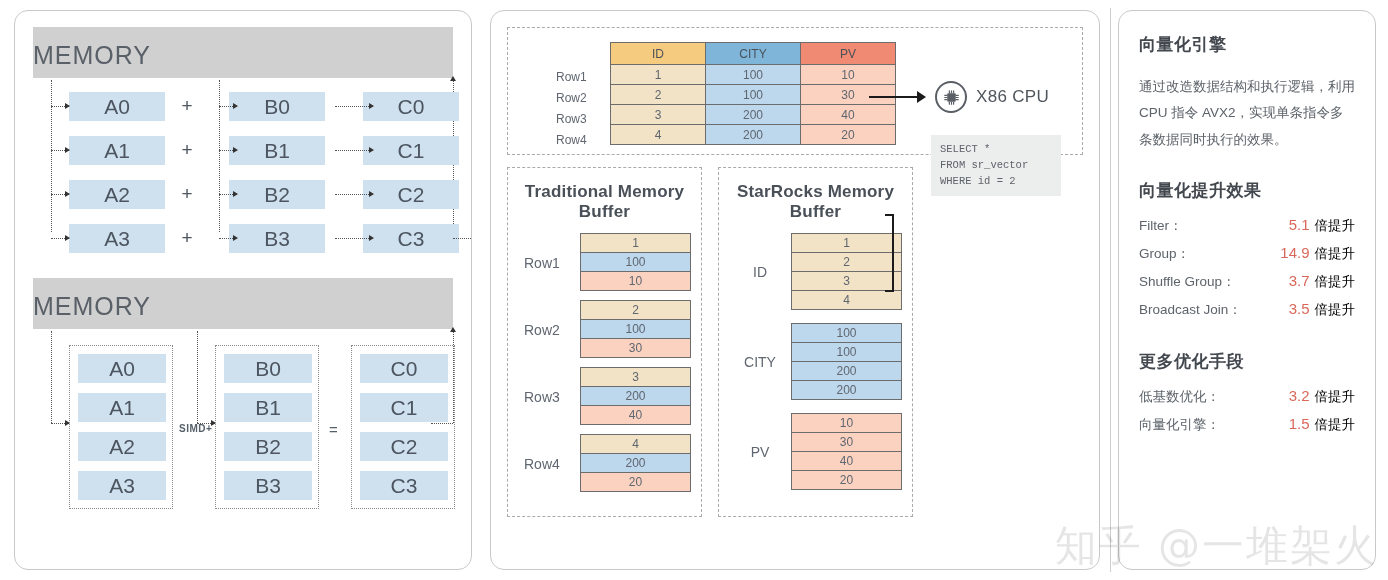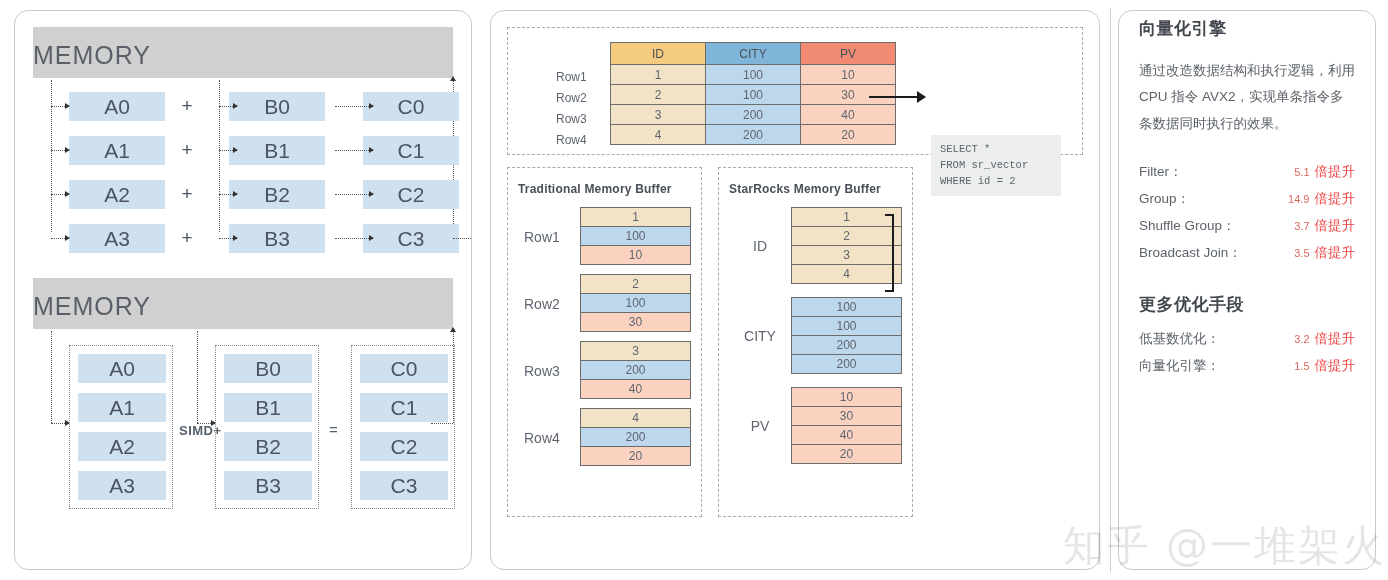--- a/index.html
+++ b/index.html
@@ -70,21 +70,21 @@
   .group {
     position: absolute; top: 14px;
     border: 1px dotted #8a8a8a;
     padding: 8px 8px;
     width: 104px;
   }
   .group .cell { width: 88px; margin: 0 0 10px 0; }
   .group .cell:last-child { margin-bottom: 0; }
   .simd {
     position: absolute;
-    font-size: 13px; font-weight: bold; color: #55606b;
+    font-size: 10px; font-weight: bold; color: #55606b;
     letter-spacing: .5px;
   }
   .eqsign {
     position: absolute; font-size: 15px; color: #55606b;
   }
 
   
   .col-mid { width: 630px; height: 580px; padding: 10px 10px 10px 10px; }
   .mid-card { width: 610px; height: 560px; padding: 16px; }
 
@@ -108,21 +108,21 @@
   .c-pv    { background: #fbd2c0; }
   .rowlab {
     position: absolute; left: 48px;
     font-size: 12px; color: #5f6670;
   }
 
   
   .buf-row { display: flex; gap: 16px; margin-top: 12px; height: 350px; }
   .buf { width: 195px; height: 350px; padding: 14px 10px; position: relative; }
   .buf-title {
-    text-align: left; font-size: 12px; font-weight: bold;
+    text-align: center; font-size: 17px; font-weight: bold;
     color: #4a5058; margin-bottom: 12px; letter-spacing: .2px;
   }
   .trad-grp { display: flex; align-items: center; margin-bottom: 10px; }
   .trad-lbl { width: 62px; font-size: 14px; color: #5f6670; text-align: left; padding-left: 6px;}
   .stack { flex: 1; }
   .bx {
     border: 1px solid #6c6c6c; height: 20px; line-height: 19px;
     text-align: center; font-size: 12px; color: #5f6670;
     margin-top: -1px;
   }
@@ -163,45 +163,45 @@
     padding: 7px 9px; line-height: 1.5;
     white-space: pre;
   }
 
   
   .col-right { width: 278px; height: 580px; padding: 10px 12px 10px 8px; position: relative; }
   .divider {
     position: absolute; left: 0; top: 8px;
     width: 1px; height: 564px; background: #cfcfcf;
   }
-  .right-card { width: 258px; height: 560px; padding: 6px 20px; }
+  .right-card { width: 258px; height: 560px; padding: 22px 20px; }
   .r-h1 {
     font-size: 17px; font-weight: bold; color: #43484f;
     margin-bottom: 18px; letter-spacing: .5px;
   }
   .r-p {
     font-size: 13.5px; color: #5d636a; line-height: 1.95;
     margin-bottom: 26px;
   }
   .r-h2 {
     font-size: 17px; font-weight: bold; color: #43484f;
     margin: 0 0 14px 0; letter-spacing: .5px;
   }
   .metric {
     display: flex; align-items: baseline;
     font-size: 13.5px; color: #5d636a; margin-bottom: 9px;
   }
   .m-name { flex: 1; white-space: nowrap; }
-  .m-val { color: #d9685a; margin-right: 5px; font-size: 11px; }
-  .m-unit { color: #ef4444; }
+  .m-val { color: #d9685a; margin-right: 5px; font-size: 15px; }
+  .m-unit { color: #000000; }
   .spacer { height: 22px; }
 
   
   .watermark {
-    position: absolute; right: 2px; bottom: 6px;
+    position: absolute; right: 10px; bottom: 6px;
     font-size: 42px; color: rgba(0,0,0,0.10);
     letter-spacing: 2px; white-space: nowrap;
     pointer-events: none; font-family: "DejaVu Sans", sans-serif; text-align: right;
   }
 </style>
 </head>
 <body>
 
 <div class="page">
 
@@ -442,36 +442,59 @@
               <div class="bx pv">20</div>
             </div>
           </div>
 
           <div class="bracket" style="right:18px; top:46px; height:78px;"></div>
         </div>
 
         <div class="arrow-line" style="left:378px; top:85px; width:50px;"></div>
         <div class="arrow-head" style="left:426px; top:80px;"></div>
 
+        <div class="cpu-wrap" style="left:444px; top:70px;">
+          <div class="cpu-circle">
+            <svg width="17" height="17" viewBox="0 0 24 24" aria-hidden="true">
+              <rect x="6" y="6" width="12" height="12" rx="1.5" fill="#5a5f66"></rect>
+              <g stroke="#5a5f66" stroke-width="1.7" stroke-linecap="round">
+                <line x1="9" y1="2.5" x2="9" y2="5.5"></line>
+                <line x1="12" y1="2.5" x2="12" y2="5.5"></line>
+                <line x1="15" y1="2.5" x2="15" y2="5.5"></line>
+                <line x1="9" y1="18.5" x2="9" y2="21.5"></line>
+                <line x1="12" y1="18.5" x2="12" y2="21.5"></line>
+                <line x1="15" y1="18.5" x2="15" y2="21.5"></line>
+                <line x1="2.5" y1="9" x2="5.5" y2="9"></line>
+                <line x1="2.5" y1="12" x2="5.5" y2="12"></line>
+                <line x1="2.5" y1="15" x2="5.5" y2="15"></line>
+                <line x1="18.5" y1="9" x2="21.5" y2="9"></line>
+                <line x1="18.5" y1="12" x2="21.5" y2="12"></line>
+                <line x1="18.5" y1="15" x2="21.5" y2="15"></line>
+              </g>
+            </svg>
+          </div>
+          <div class="cpu-label">X86 CPU</div>
+        </div>
 
         <div class="sql" style="left:440px; top:124px; width:130px;">SELECT *
 FROM sr_vector
 WHERE id = 2</div>
       </div>
 
     </div>
   </div>
 
   <div class="col-right">
     <div class="divider"></div>
     <div class="card right-card">
 
       <div class="r-h1">向量化引擎</div>
       <div class="r-p">通过改造数据结构和执行逻辑，利用 CPU 指令 AVX2，实现单条指令多条数据同时执行的效果。</div>
 
+      <div class="r-h2">向量化提升效果</div>
 
       <div class="metric">
         <span class="m-name">Filter：</span>
         <span class="m-val">5.1</span>
         <span class="m-unit">倍提升</span>
       </div>
       <div class="metric">
         <span class="m-name">Group：</span>
         <span class="m-val">14.9</span>
         <span class="m-unit">倍提升</span>

